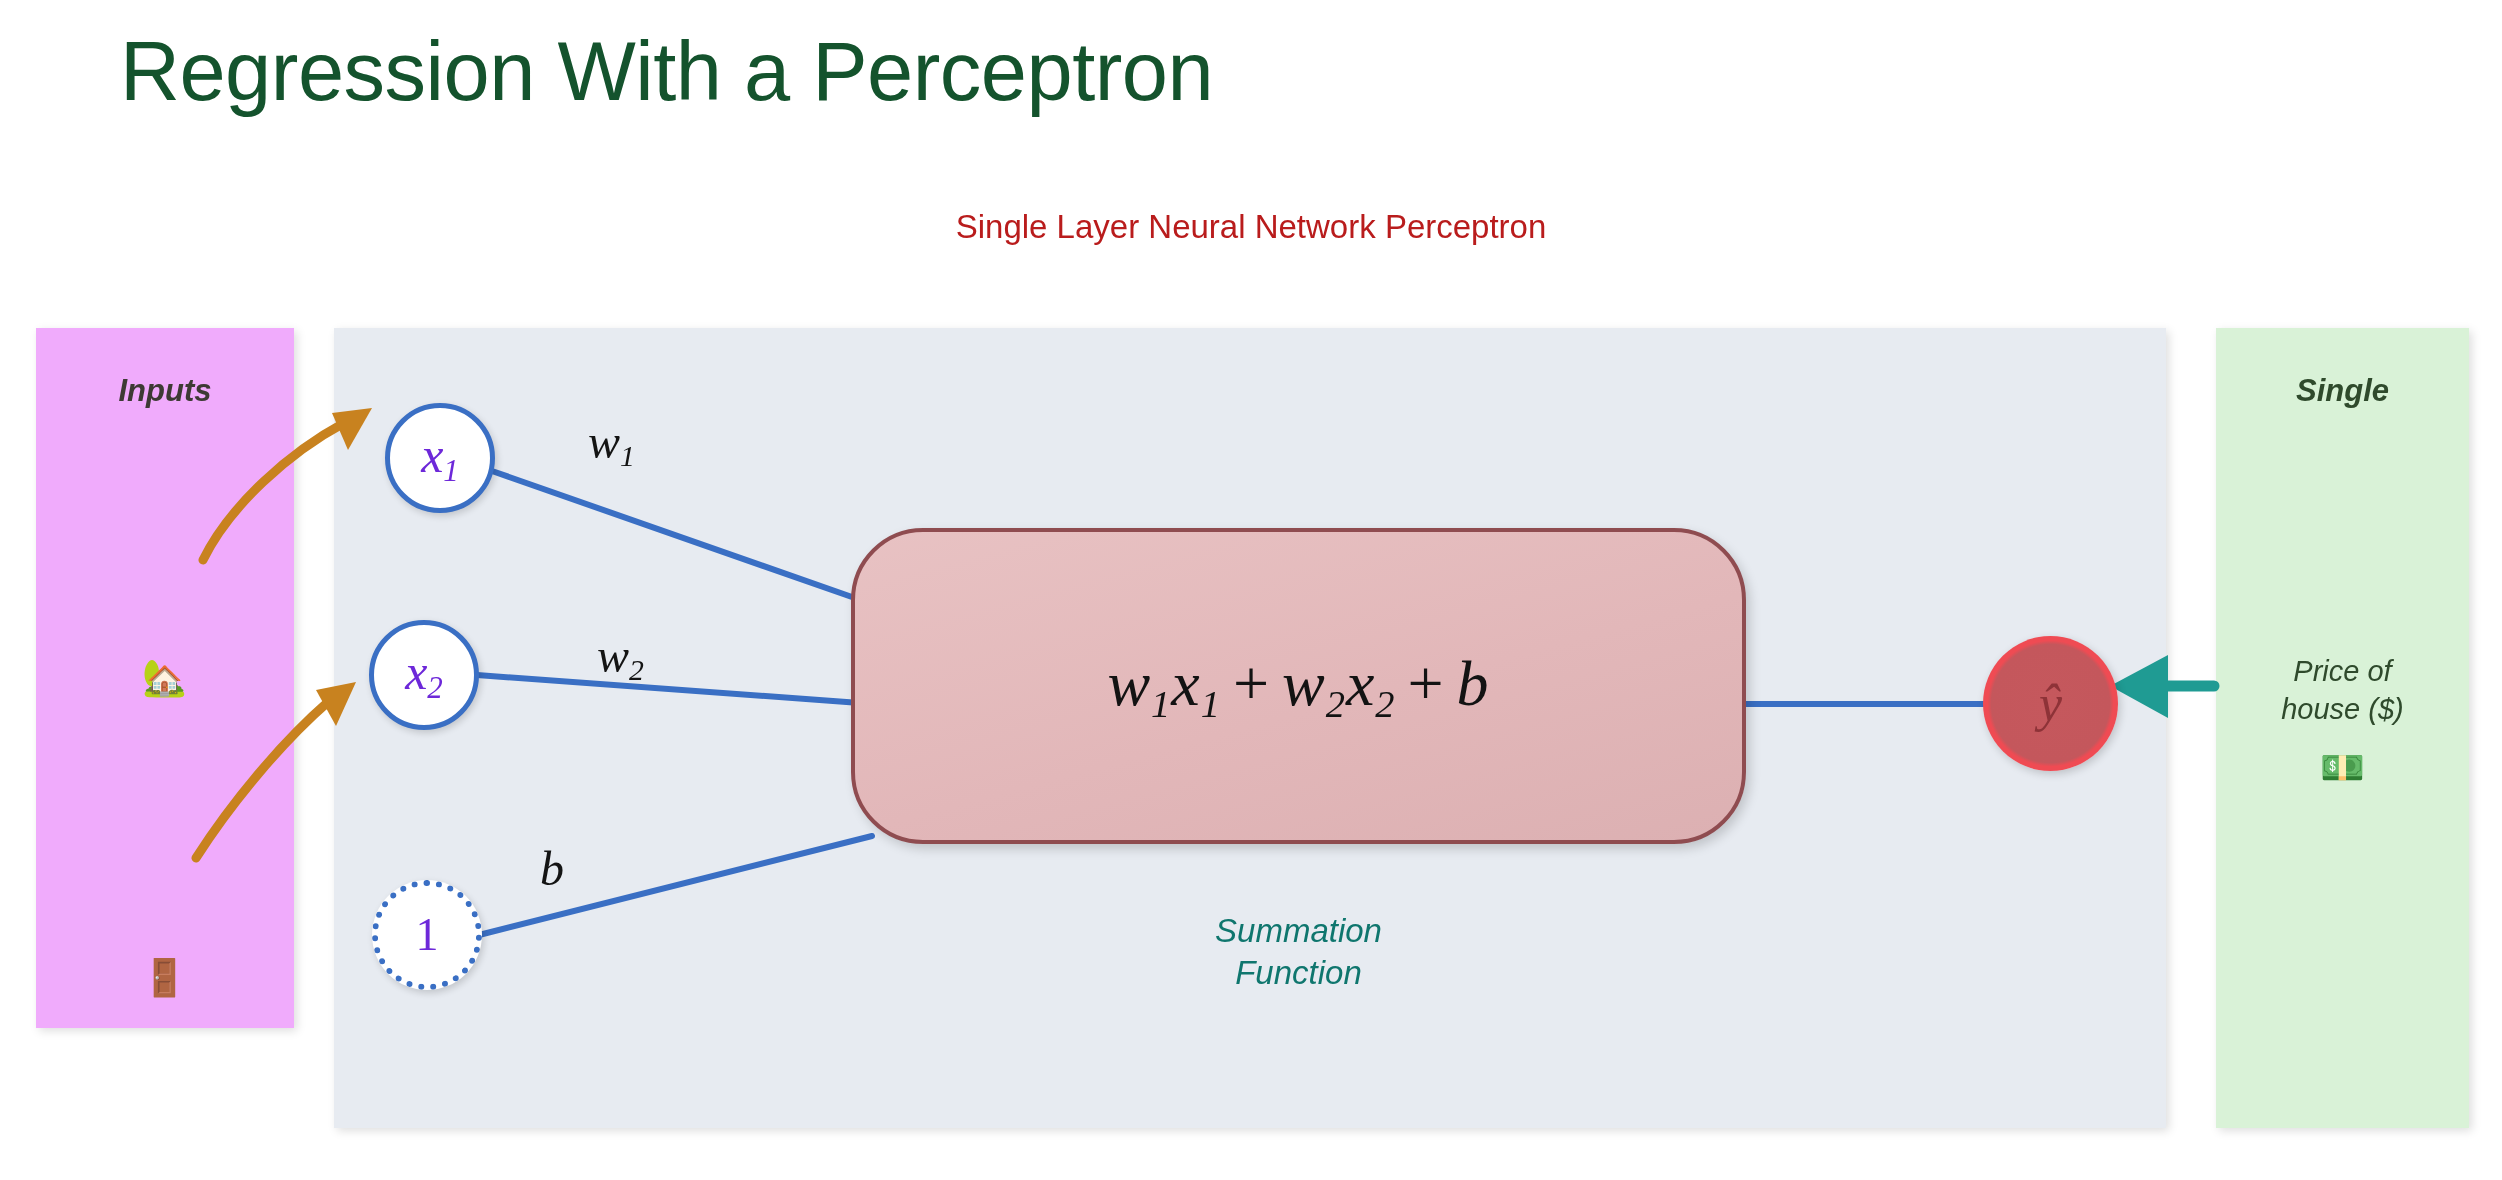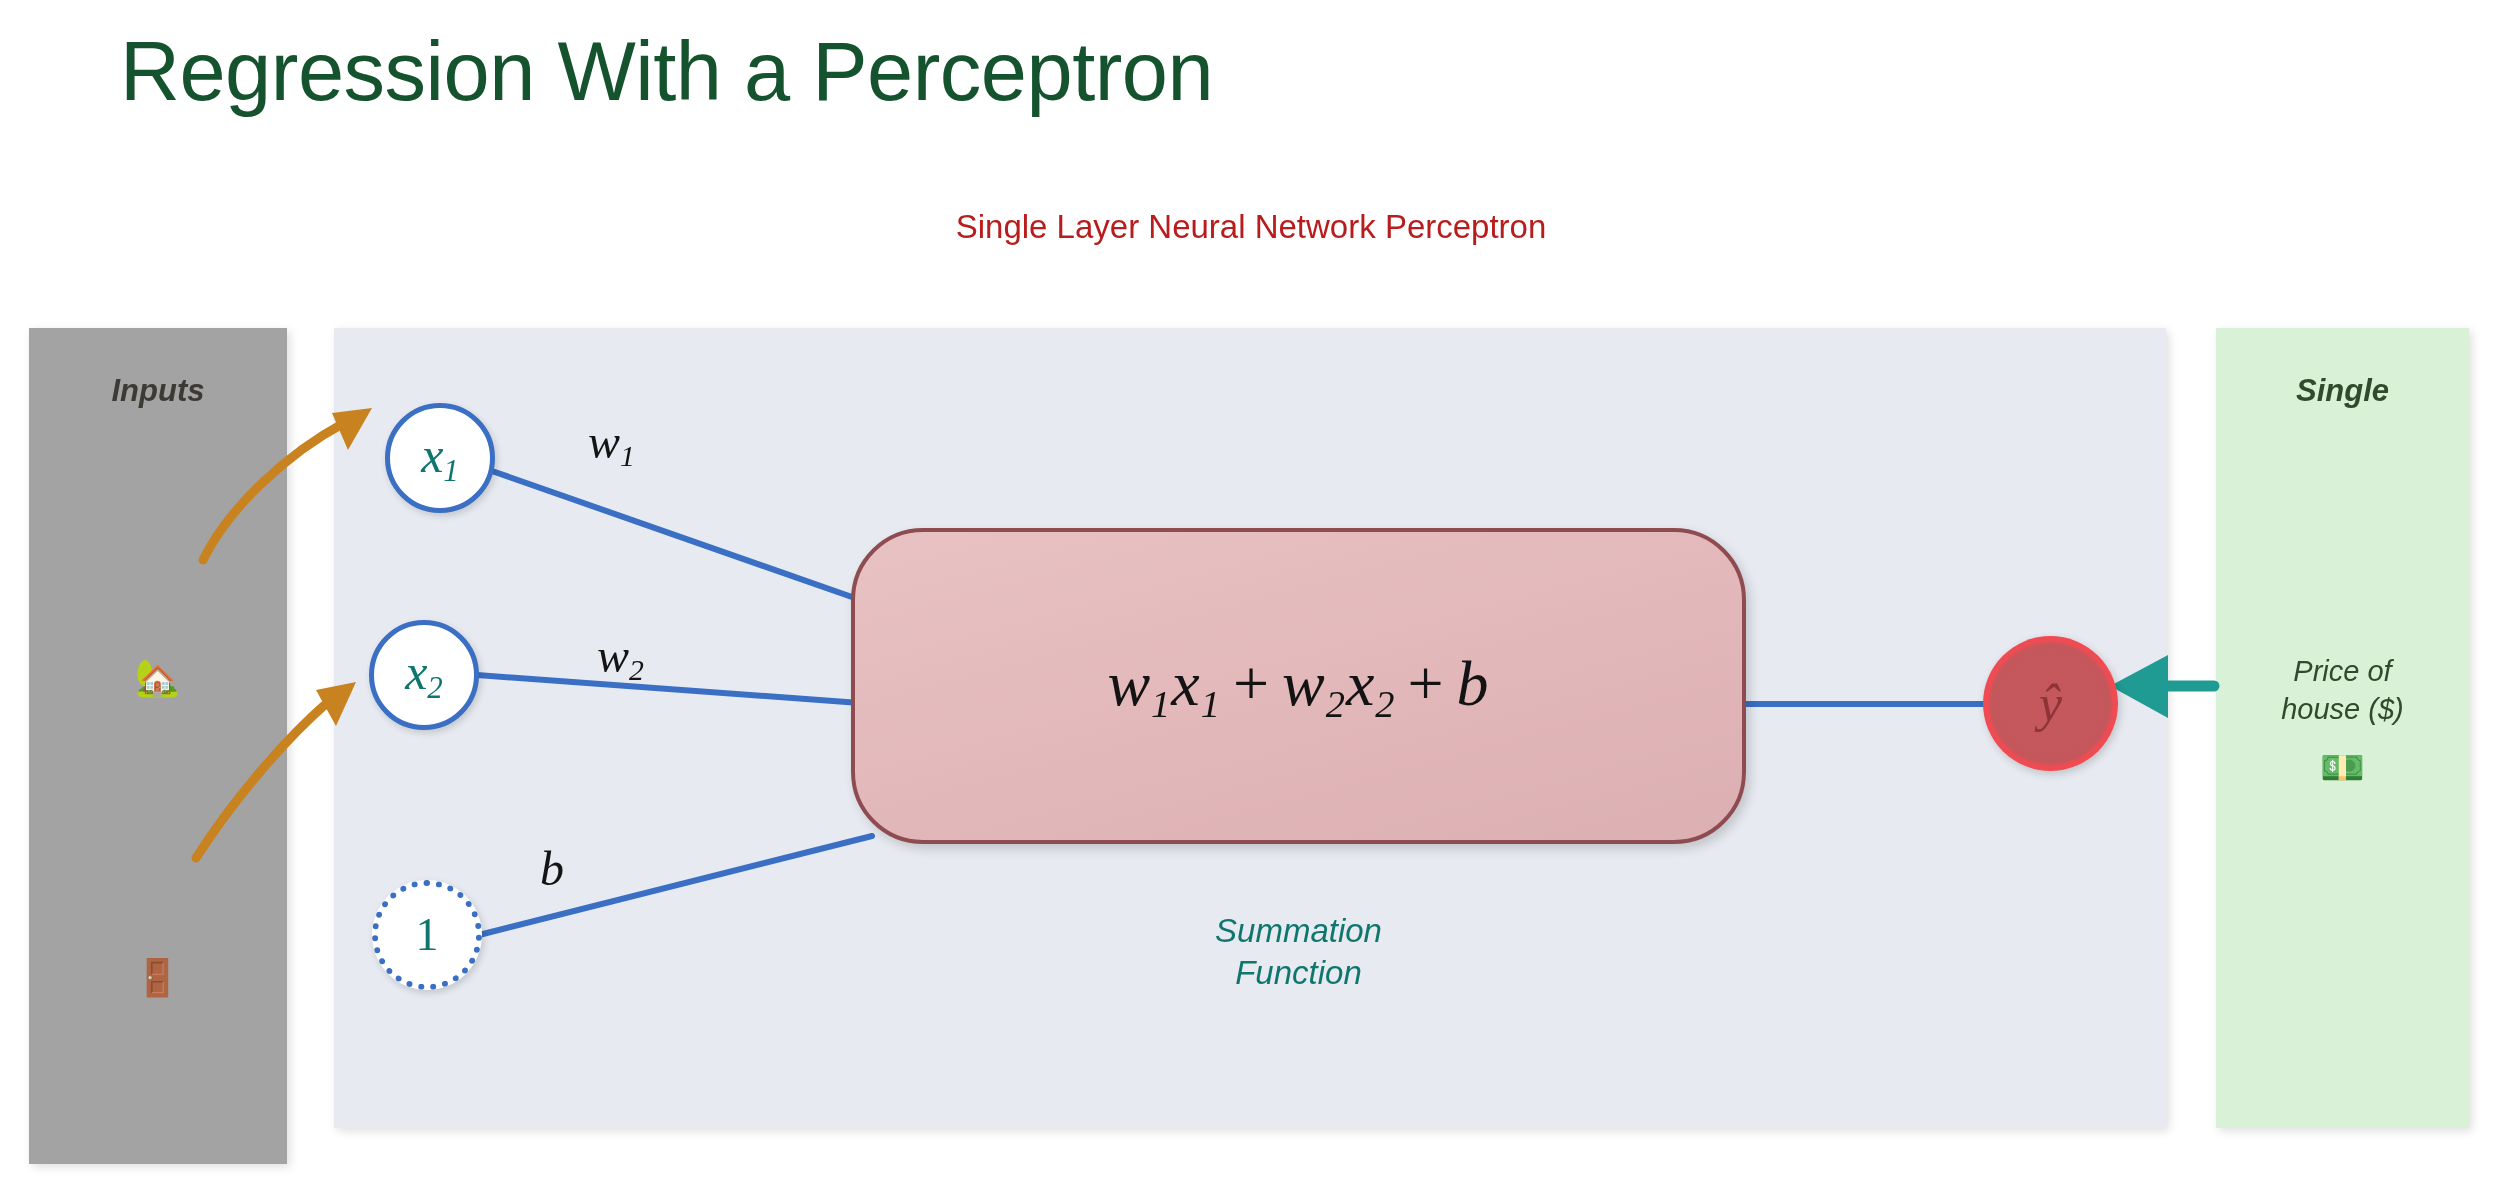--- a/index.html
+++ b/index.html
@@ -39,25 +39,25 @@
     color: #b91c1c;
     font-weight: 400;
   }
 
   
   .panel {
     position: absolute;
     box-sizing: border-box;
   }
   #inputs-panel {
-    left: 29px;
+    left: 36px;
     top: 328px;
     width: 258px;
-    height: 836px;
-    background: #a3a3a3;
+    height: 700px;
+    background: #f0abfc;
     box-shadow: 3px 3px 9px rgba(0,0,0,0.13);
   }
   #network-panel {
     left: 334px;
     top: 328px;
     width: 1832px;
     height: 800px;
     background: #e7ebf1;
     box-shadow: 3px 3px 9px rgba(0,0,0,0.13);
   }
@@ -131,21 +131,21 @@
   .node-solid {
     border: 5px solid #3a6fc4;
   }
   .node-dotted {
     border: 6px dotted #3a6fc4;
   }
   .node-label {
     font-family: "Liberation Serif", serif;
     font-style: italic;
     font-size: 50px;
-    color: #0f766e;
+    color: #6d28d9;
     line-height: 1;
   }
   .node-label .sub {
     font-size: 0.62em;
     vertical-align: -0.28em;
     font-style: italic;
   }
   #node-x1 { left: 385px; top: 403px; width: 110px; height: 110px; }
   #node-x2 { left: 369px; top: 620px; width: 110px; height: 110px; }
   #node-bias { left: 372px; top: 880px; width: 110px; height: 110px; }

